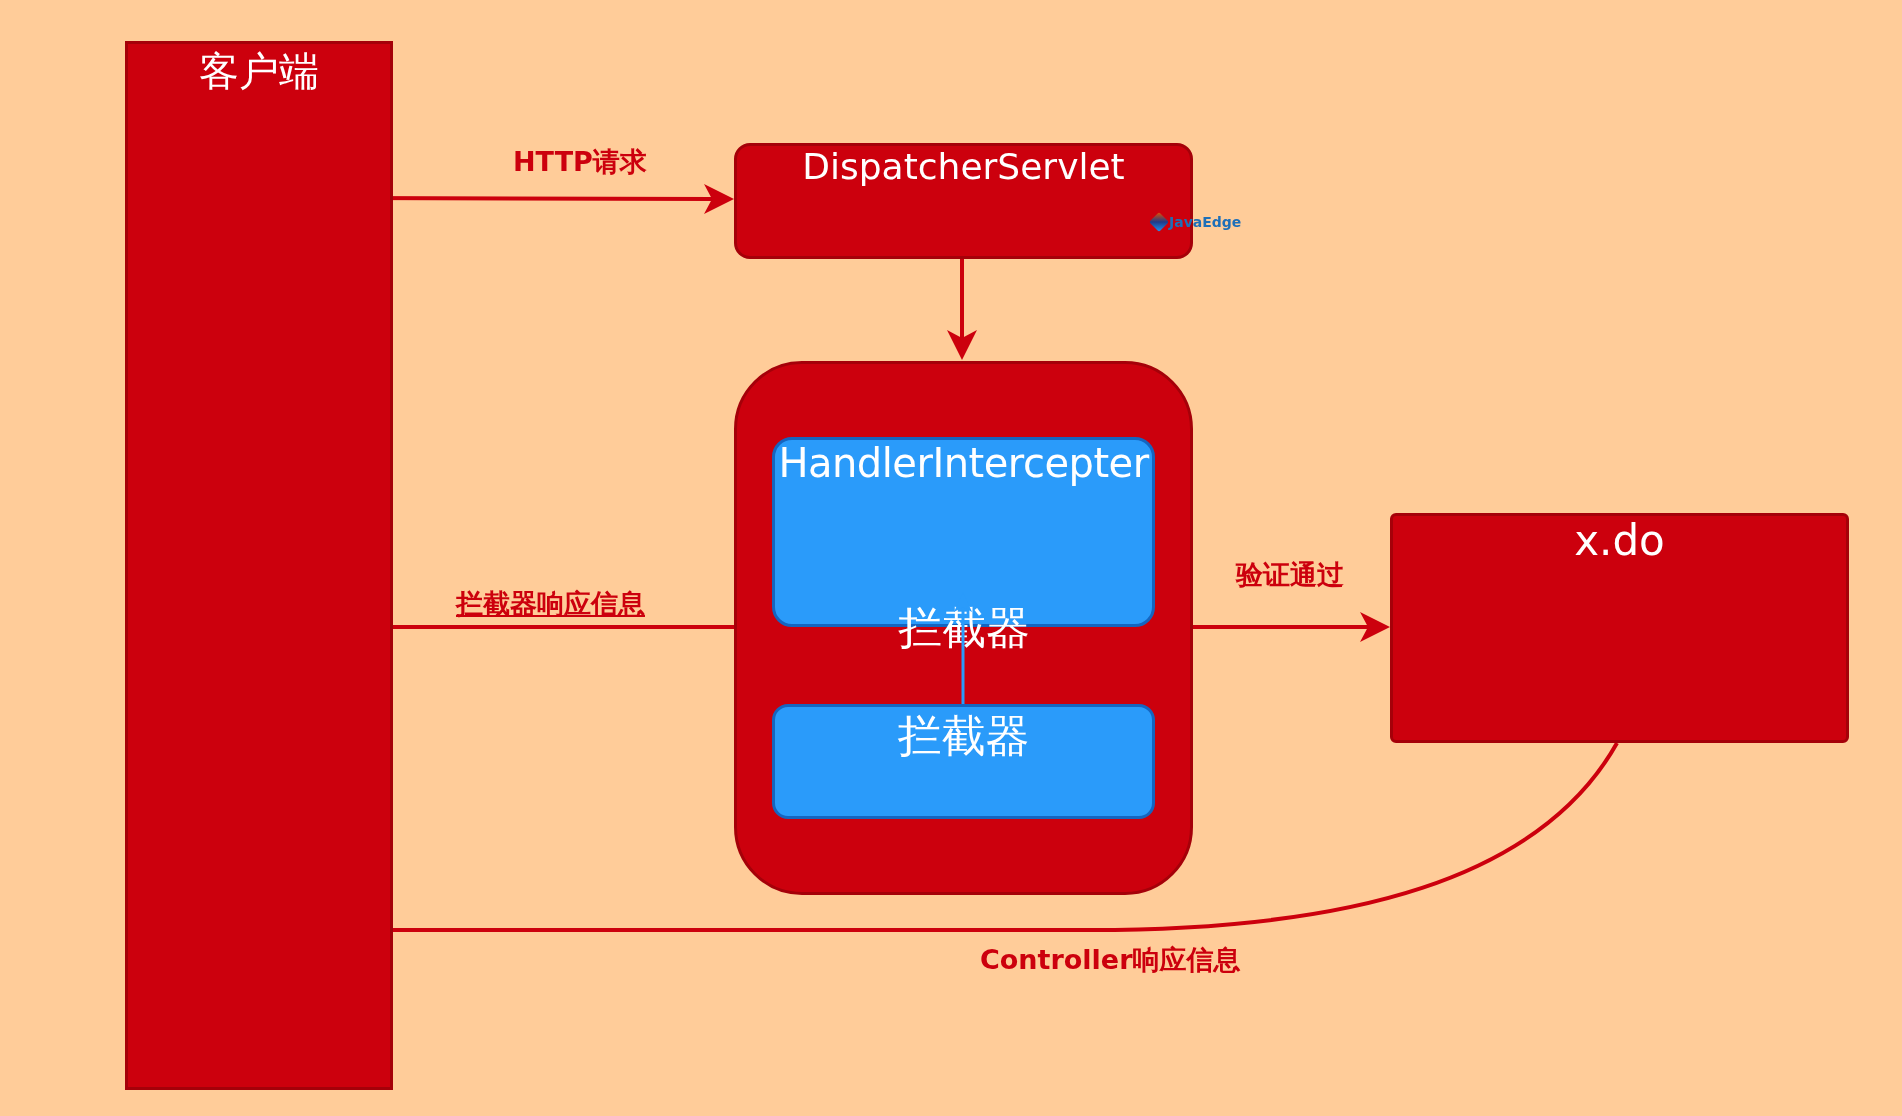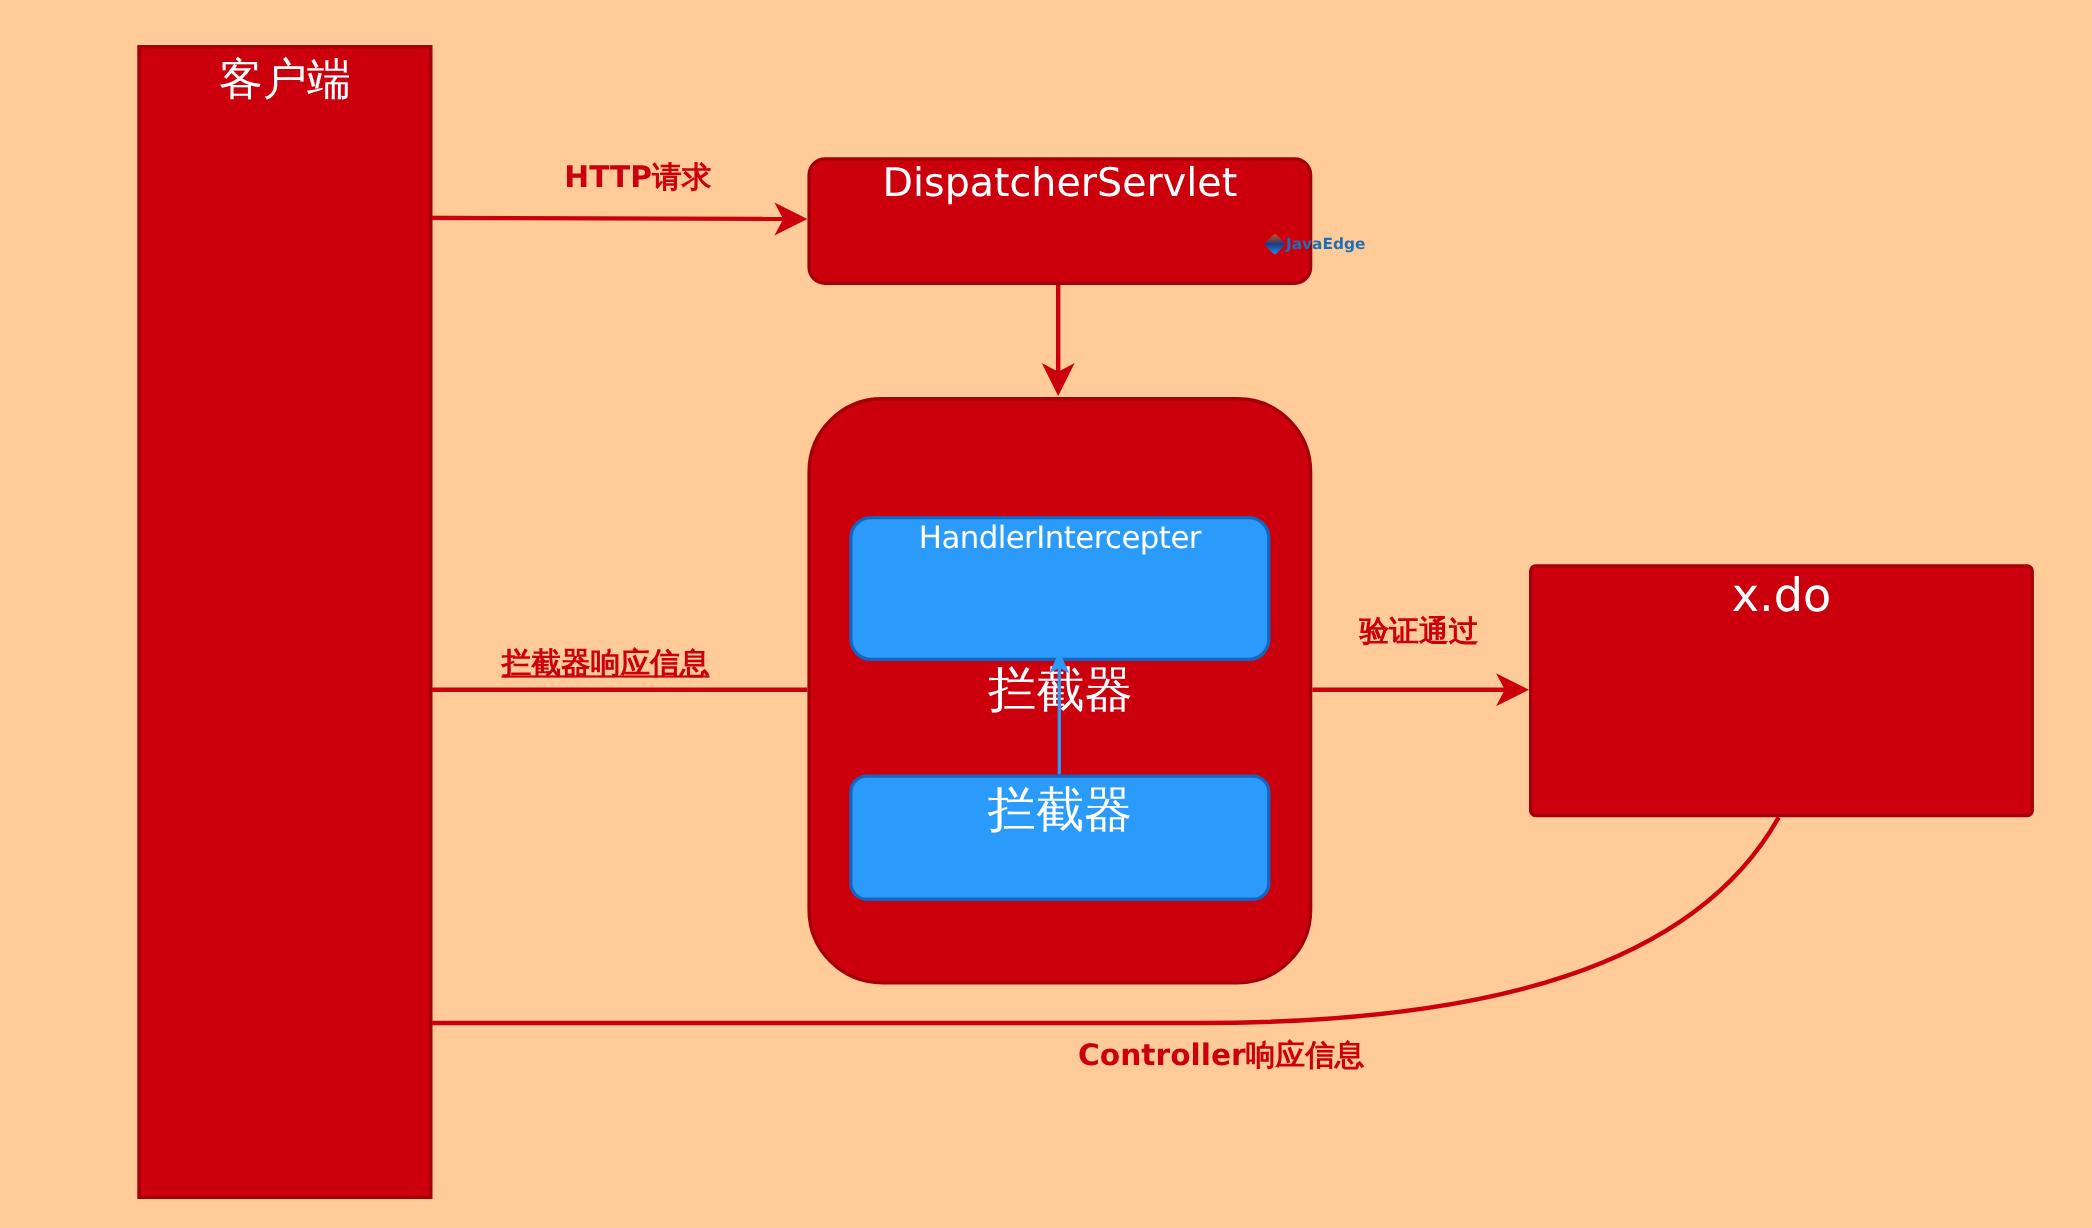--- a/index.html
+++ b/index.html
@@ -15,21 +15,21 @@
       box-sizing: border-box;
       display: flex; align-items: flex-start; justify-content: center;
       color: #ffffff;
       text-align: center;
     }
     .red { background: #CC000D; border: 3px solid #A50009; }
     .blue { background: #2A9BFA; border: 3px solid #1565C0; }
     #client { left: 125px; top: 41px; width: 268px; height: 1049px; font-size: 40px; }
     #dispatcher { left: 734px; top: 143px; width: 459px; height: 116px; border-radius: 16px; font-size: 36px; }
     #container { left: 734px; top: 361px; width: 459px; height: 534px; border-radius: 68px; }
-    #hi-box { left: 772px; top: 437px; width: 383px; height: 132px; border-radius: 20px; font-size: 28px; letter-spacing: -0.5px; margin-top: 32px; }
+    #hi-box { left: 772px; top: 437px; width: 383px; height: 190px; border-radius: 20px; font-size: 40px; letter-spacing: -0.5px; }
     #int-box { left: 772px; top: 704px; width: 383px; height: 115px; border-radius: 16px; font-size: 44px; }
     #container-label { position: absolute; left: 860px; width: 208px; top: 600px; height: 56px; text-align: center; color: #fff; font-size: 44px; line-height: 56px; }
     #xdo { left: 1390px; top: 513px; width: 459px; height: 230px; border-radius: 6px; font-size: 42px; }
     .edge-label {
       position: absolute;
       color: #CC000D;
       font-weight: bold;
       font-size: 27px;
       white-space: nowrap;
       line-height: 32px;

